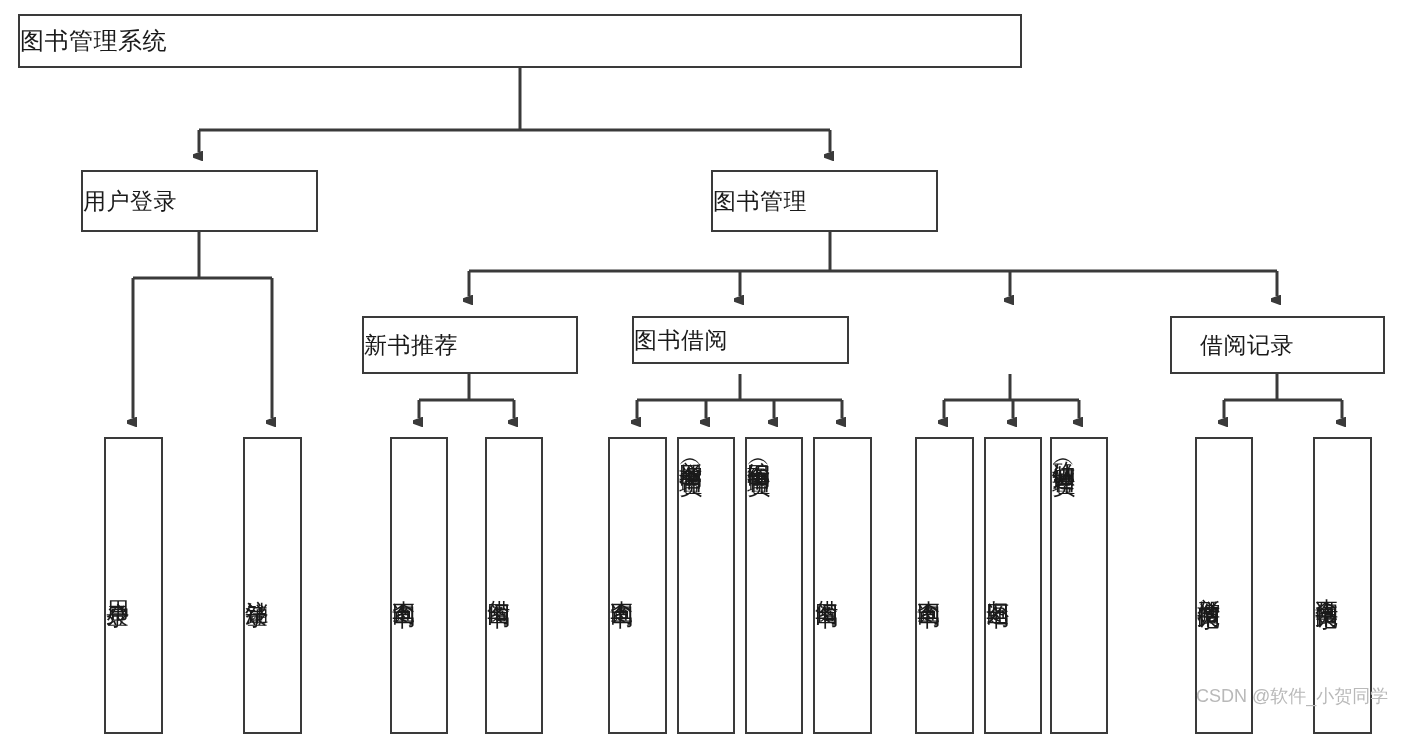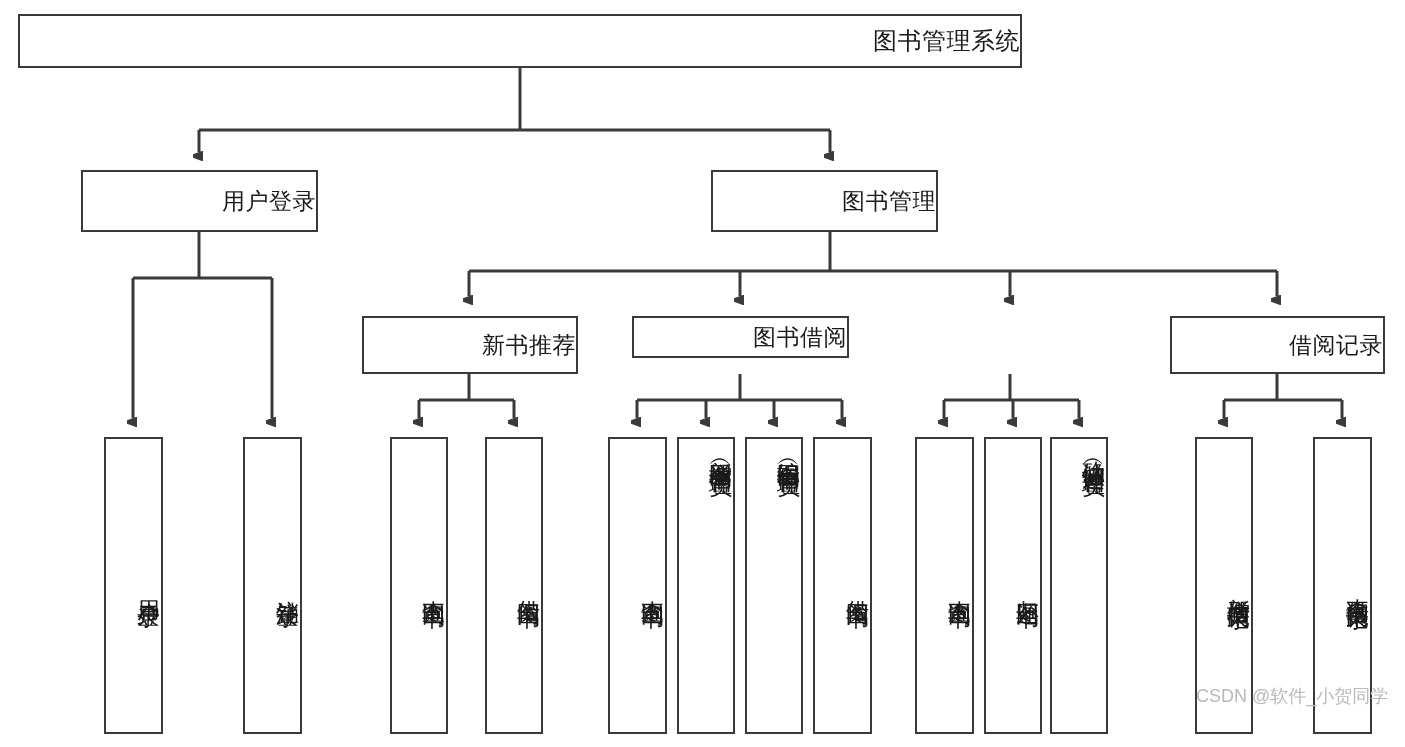--- a/index.html
+++ b/index.html
@@ -26,21 +26,21 @@
     height: 747px;
     pointer-events: none;
   }
   .node {
     position: absolute;
     box-sizing: border-box;
     background: #ffffff;
     border: 2px solid #3a3a3a;
     display: flex;
     align-items: center;
-    justify-content: flex-end;
+    justify-content: flex-start;
     color: #1a1a1a;
     z-index: 2;
   }
   .node .label {
     display: block;
     text-align: center;
     line-height: 1.16;
     white-space: nowrap;
   }
   
@@ -141,24 +141,24 @@
   <div class="node horiz" style="left:81px; top:170px; width:237px; height:62px;">
     <span class="label">用户登录</span>
   </div>
   <div class="node horiz" style="left:711px; top:170px; width:227px; height:62px;">
     <span class="label">图书管理</span>
   </div>
 
   <div class="node horiz" style="left:362px; top:316px; width:216px; height:58px;">
     <span class="label">新书推荐</span>
   </div>
-  <div class="node horiz" style="left:632px; top:316px; width:217px; height:42px;">
+  <div class="node horiz" style="left:632px; top:316px; width:217px; height:48px;">
     <span class="label">图书借阅</span>
   </div>
-  <div class="node horiz" style="left:1170px; top:316px; width:215px; height:58px;">
+  <div class="node horiz" style="left:1170px; top:316px; width:215px; height:58px;padding-left:28px;">
     <span class="label">借阅记录</span>
   </div>
 
   <div class="node vert centered" style="left:104px; top:437px; width:59px; height:297px;">
     <span class="label">用户登录</span>
   </div>
   <div class="node vert centered" style="left:243px; top:437px; width:59px; height:297px;">
     <span class="label">注销登录</span>
   </div>
 

